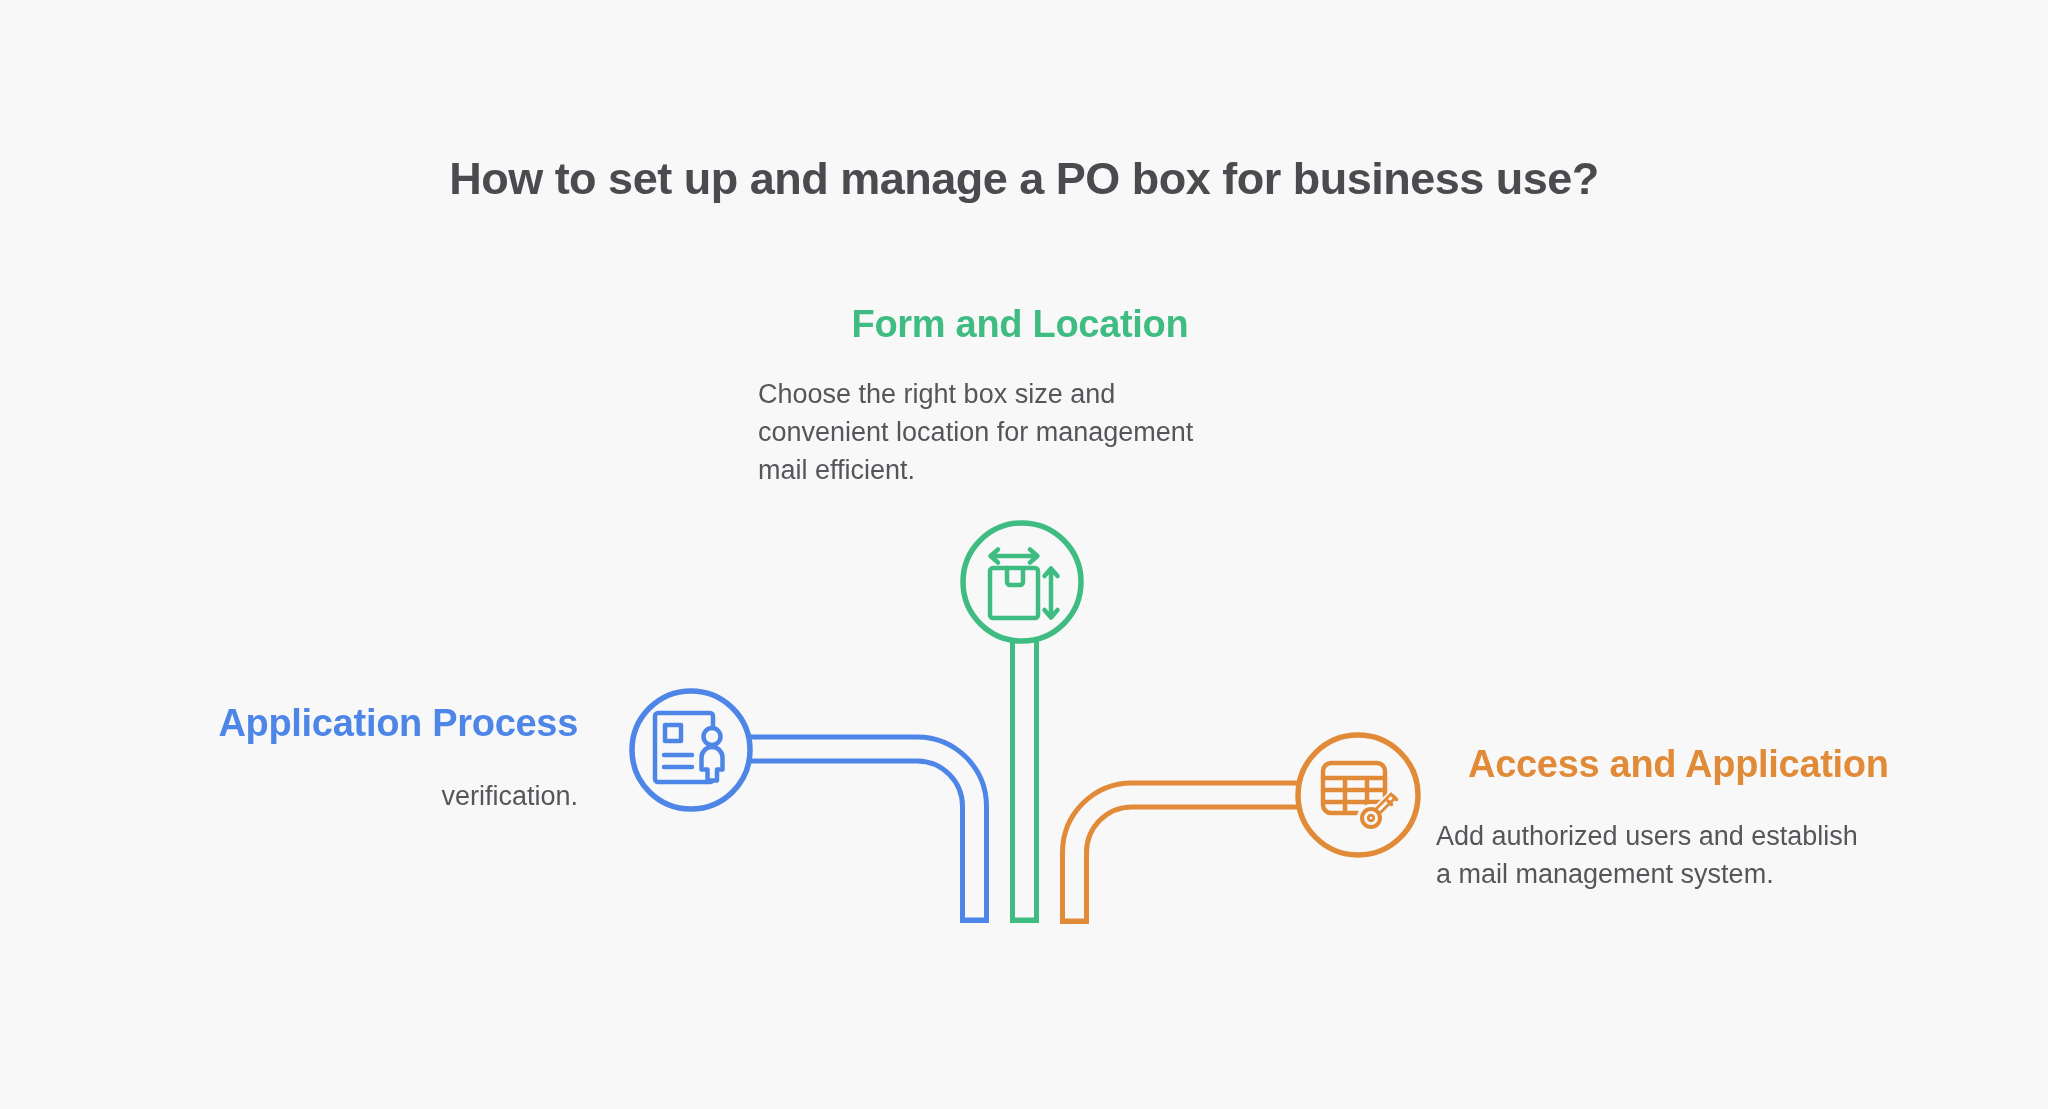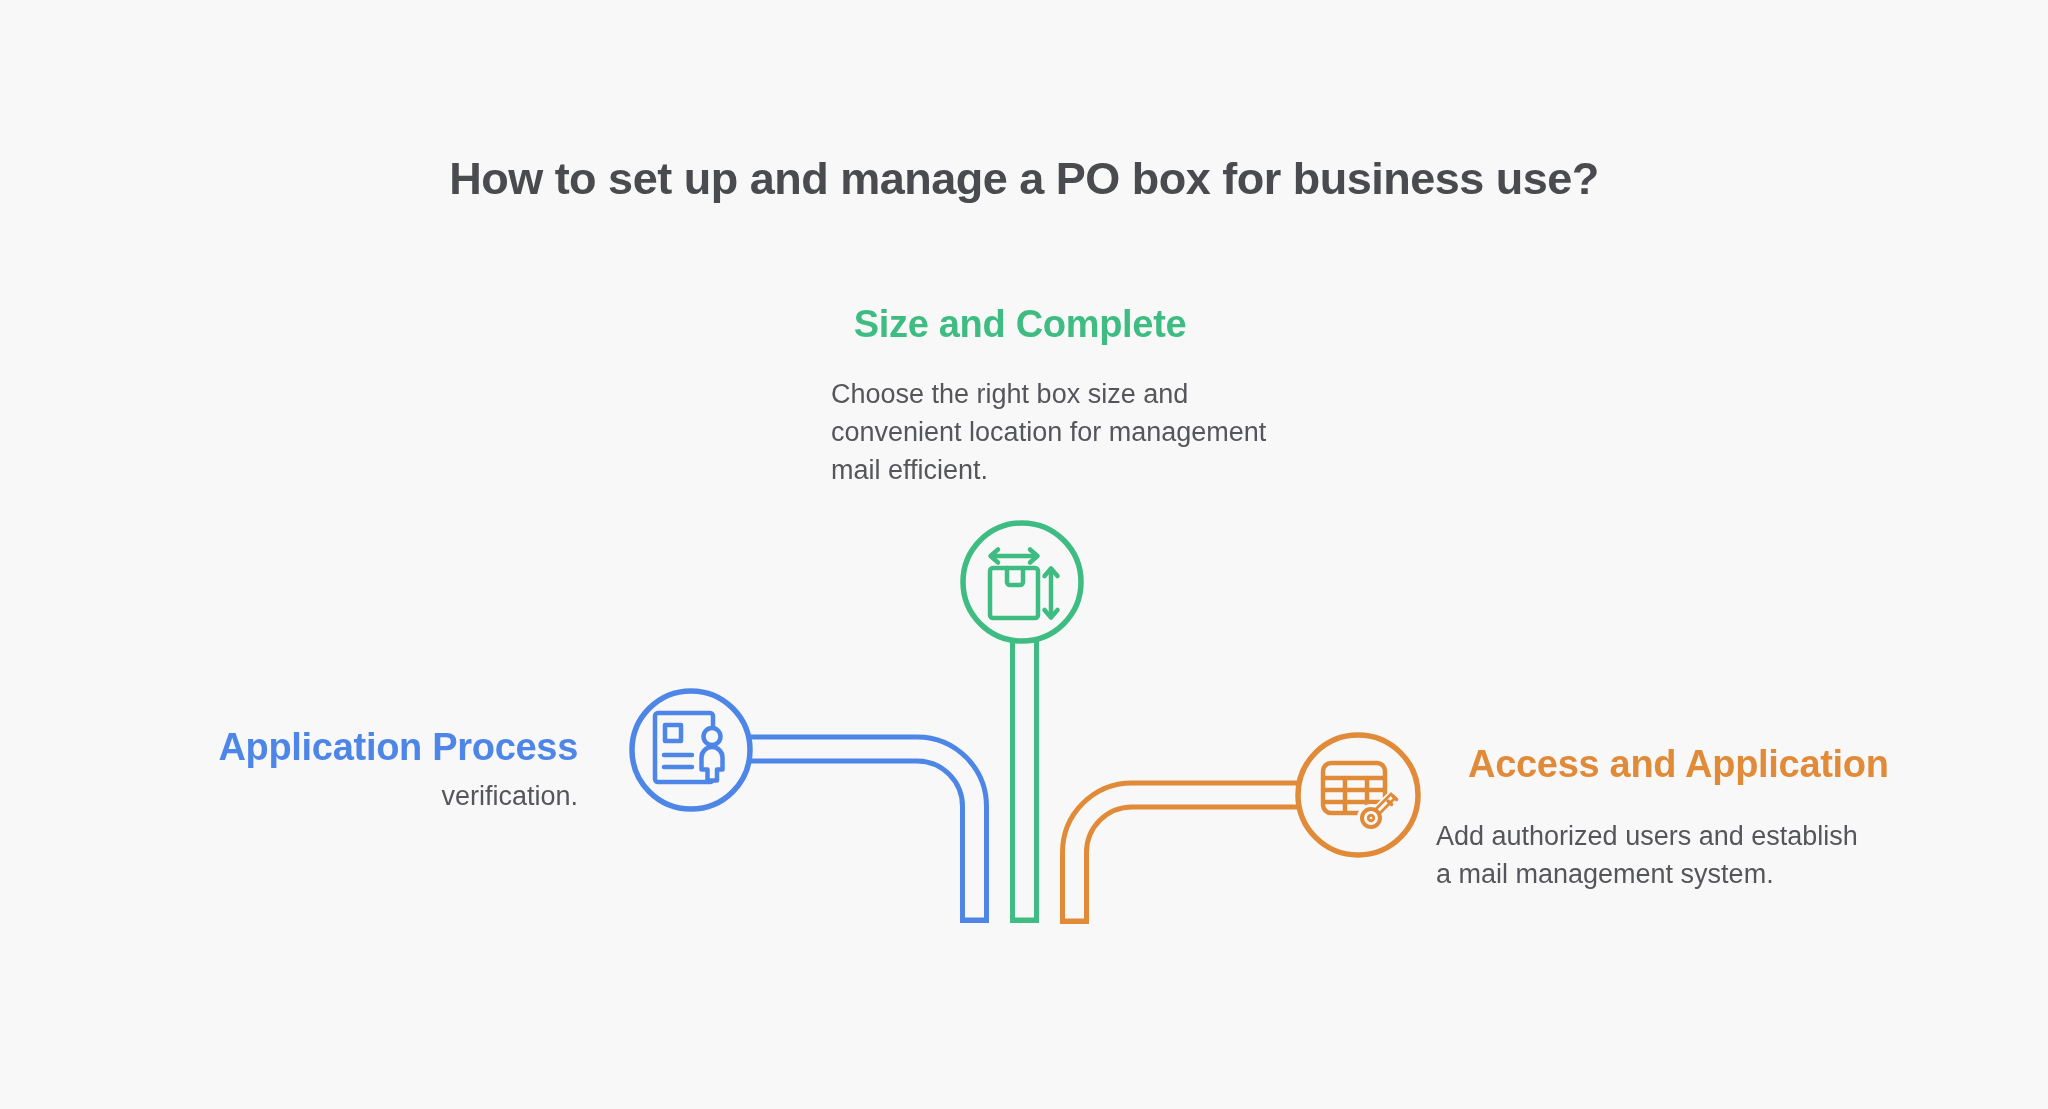--- a/index.html
+++ b/index.html
@@ -26,21 +26,21 @@
     font-size:45px;line-height:55px;font-weight:bold;
     letter-spacing:-0.5px;
     color:var(--title-text);
   }
   .sec-title{
     margin:0;
     font-size:38px;line-height:45.6px;font-weight:bold;
     letter-spacing:-0.3px;
   }
   .sec-title.green{color:var(--green);}
-  .sec-title.blue{color:var(--blue);margin-top:24px;}
+  .sec-title.blue{color:var(--blue);}
   .sec-title.orange{color:var(--orange);}
   .desc{
     font-size:27px;line-height:38px;
     color:var(--body-text);
   }
   .ta-c{text-align:center;}
   .ta-r{text-align:right;}
   .ta-l{text-align:left;}
 
   
@@ -139,22 +139,22 @@
         <path class="ostroke w35" d="M 1388 801 L 1391.5 804.5"></path>
         <path class="ostroke w35" d="M 1393 796 L 1396.5 799.5"></path>
         <circle class="bgfill" cx="1371" cy="818" r="9"></circle>
         <circle class="ostroke w4" cx="1371" cy="818" r="9"></circle>
         <circle class="ostroke w28" cx="1371" cy="818" r="2.75"></circle>
       </g>
     </g>
   </svg>
 
   <div>
-    <h2 class="sec-title green abs ta-c" style="left:720px;top:302px;width:600px;">Size and Complete</h2>
-    <div class="desc abs ta-l" style="left:831px;top:375px;width:440px;">
+    <h2 class="sec-title green abs ta-c" style="left:720px;top:302px;width:600px;">Form and Location</h2>
+    <div class="desc abs ta-l" style="left:758px;top:375px;width:440px;">
       <div>Choose the right box size and</div>
       <div>convenient location for management</div>
       <div>mail efficient.</div>
     </div>
   </div>
 
   <div>
     <h2 class="sec-title blue abs ta-r" style="left:58px;top:701px;width:520px;">Application Process</h2>
     <div class="desc abs ta-r" style="left:98px;top:777px;width:480px;">
       <div>verification.</div>

